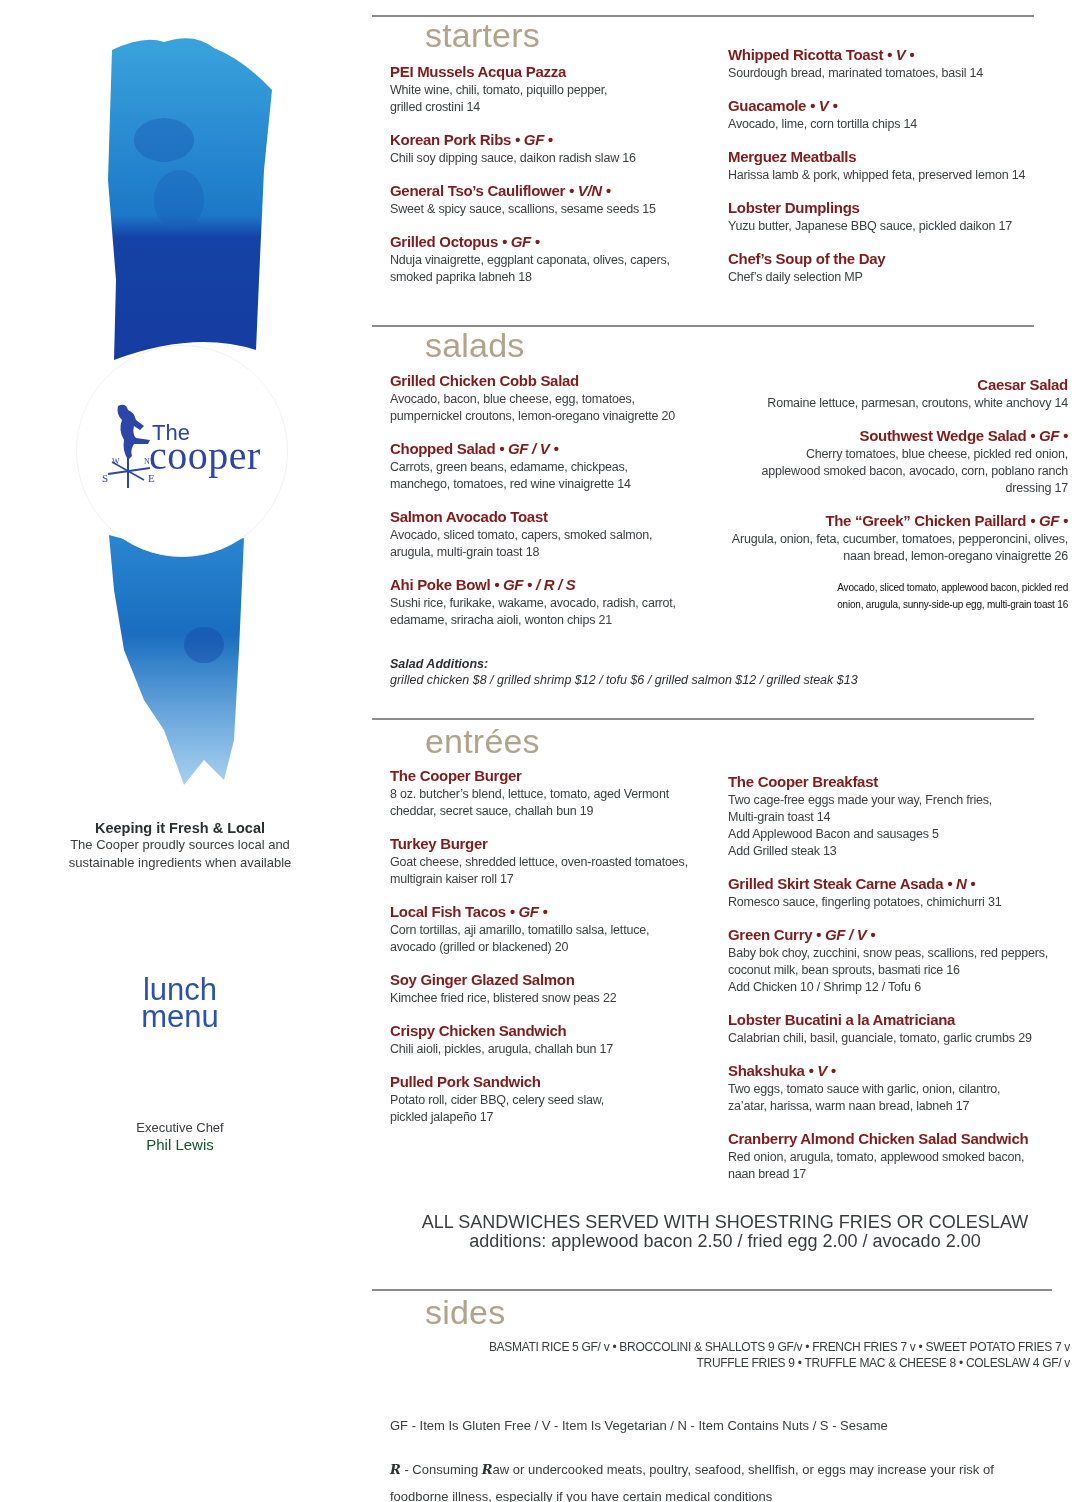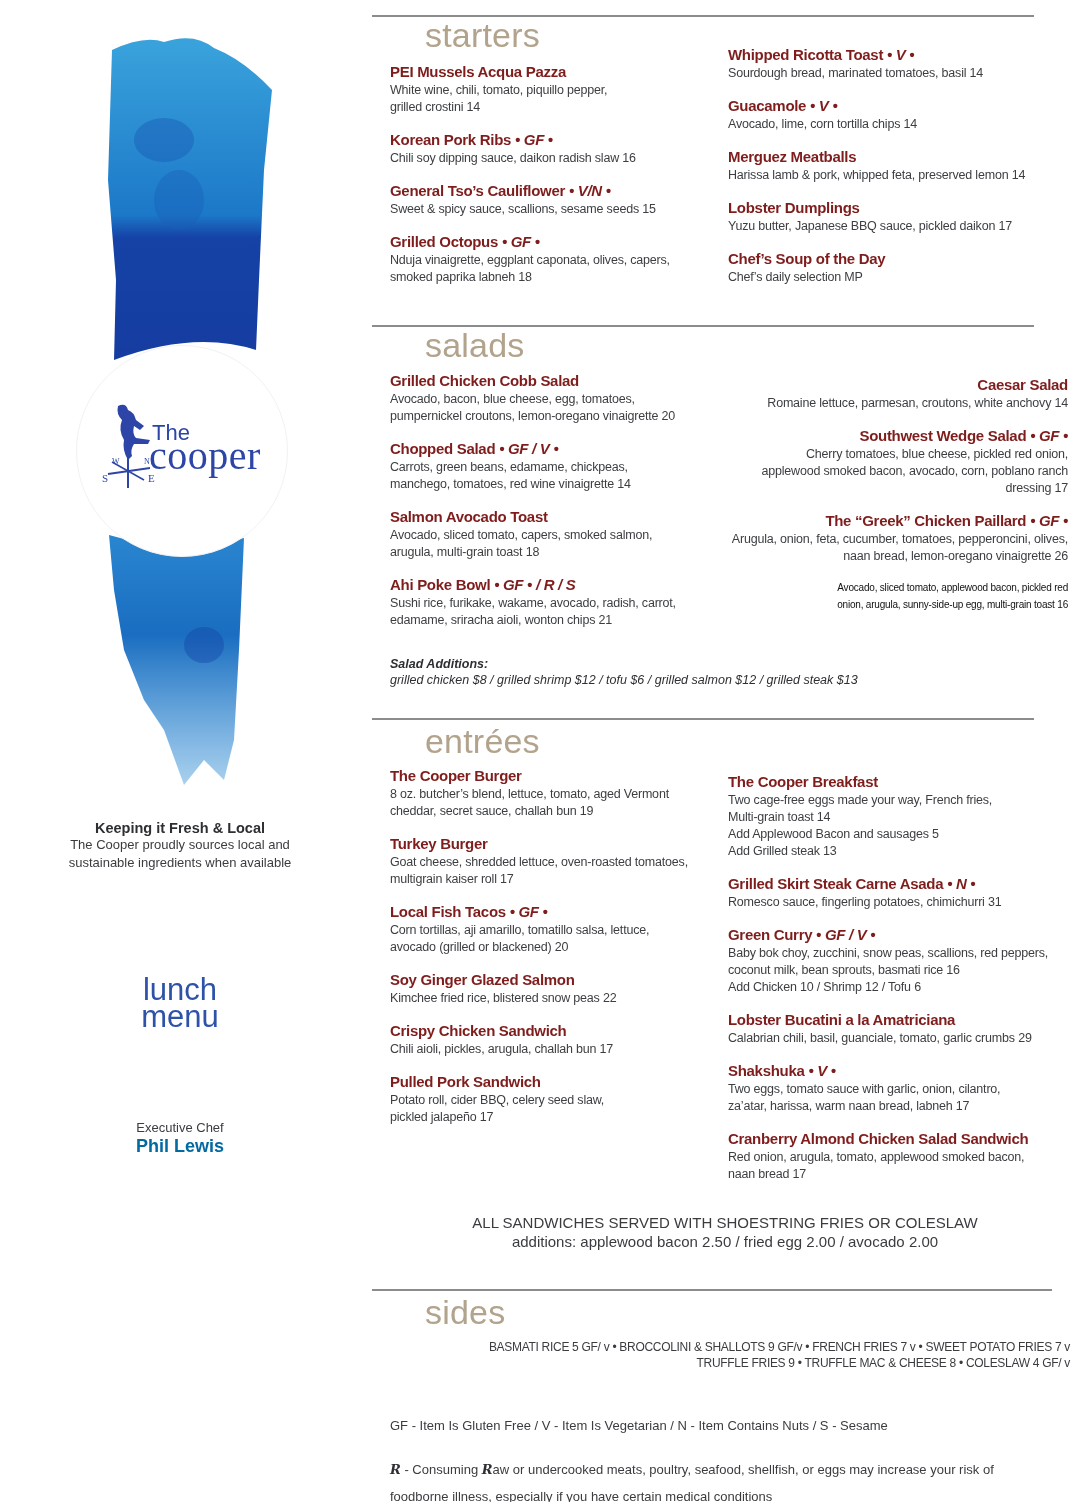--- a/index.html
+++ b/index.html
@@ -17,37 +17,37 @@
   .logo-figure { left: 100px; top: 400px; width: 60px; height: 90px; }
 
   .fresh { left: 50px; top: 820px; width: 260px; text-align: center; }
   .fresh-title { font-weight: bold; font-size: 14.5px; color: #2d2f33; }
   .fresh-text { font-size: 13px; color: #3a3c40; line-height: 18px; }
 
   .lunch { left: 50px; top: 976px; width: 260px; text-align: center; color: #2d52a8; font-size: 31px; line-height: 27px; }
 
   .chef { left: 50px; top: 1120px; width: 260px; text-align: center; }
   .chef-role { font-size: 13px; color: #3a3c40; }
-  .chef-name { font-size: 18px; font-weight: bold; color: #0369a1; margin-top: 1px; }
+  .chef-name { font-size: 15px; font-weight: normal; color: #14532d; margin-top: 1px; }
 
   
   .rule { position: absolute; height: 2px; background: #8c8c8c; }
   .section-title { position: absolute; font-size: 34px; color: #b2a38c; letter-spacing: 0.2px; line-height: 38px; margin-left: 35px; }
 
   .col { position: absolute; }
   .item { margin-bottom: 14px; }
   .item-name { font-weight: bold; font-size: 15px; color: #7f1d1d; letter-spacing: -0.3px; line-height: 20px; }
   .item-name .tag { font-style: italic; }
   .item-desc { font-size: 12.5px; color: #3c3e42; line-height: 17px; letter-spacing: -0.2px; }
   .item-desc.dark { color: #111; font-size: 10px; }
 
   .additions { left: 390px; top: 656px; font-style: italic; font-size: 12.5px; color: #2d2f33; line-height: 16px; }
   .additions .lbl { font-weight: bold; }
 
-  .sandwich-note { left: 380px; top: 1213px; width: 690px; text-align: center; font-size: 15px; color: #3a3c40; line-height: 19px; }
+  .sandwich-note { left: 380px; top: 1213px; width: 690px; text-align: center; font-size: 18px; color: #3a3c40; line-height: 19px; }
 
   .sides-list { left: 380px; top: 1339px; width: 690px; text-align: right; font-size: 12px; color: #3a3c40; line-height: 16px; letter-spacing: -0.3px; }
 
   .legend { left: 390px; top: 1418px; font-size: 13px; color: #3a3c40; }
   .raw-note { left: 390px; top: 1456px; width: 650px; font-size: 13px; color: #3a3c40; line-height: 27px; }
   .raw-r { font-family: "DejaVu Serif", serif; font-style: italic; font-weight: bold; color: #2d2f33; }
 </style>
 </head>
 <body>
 

